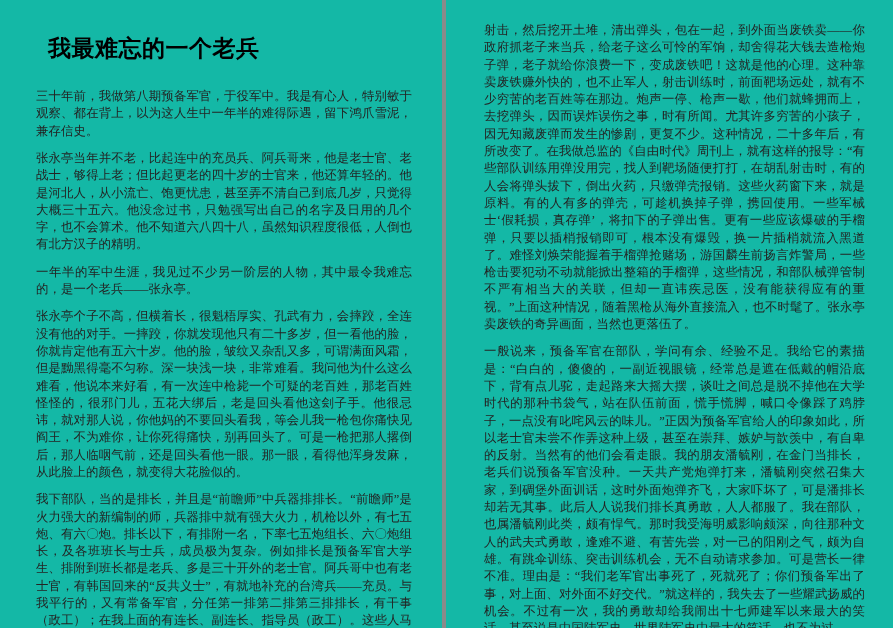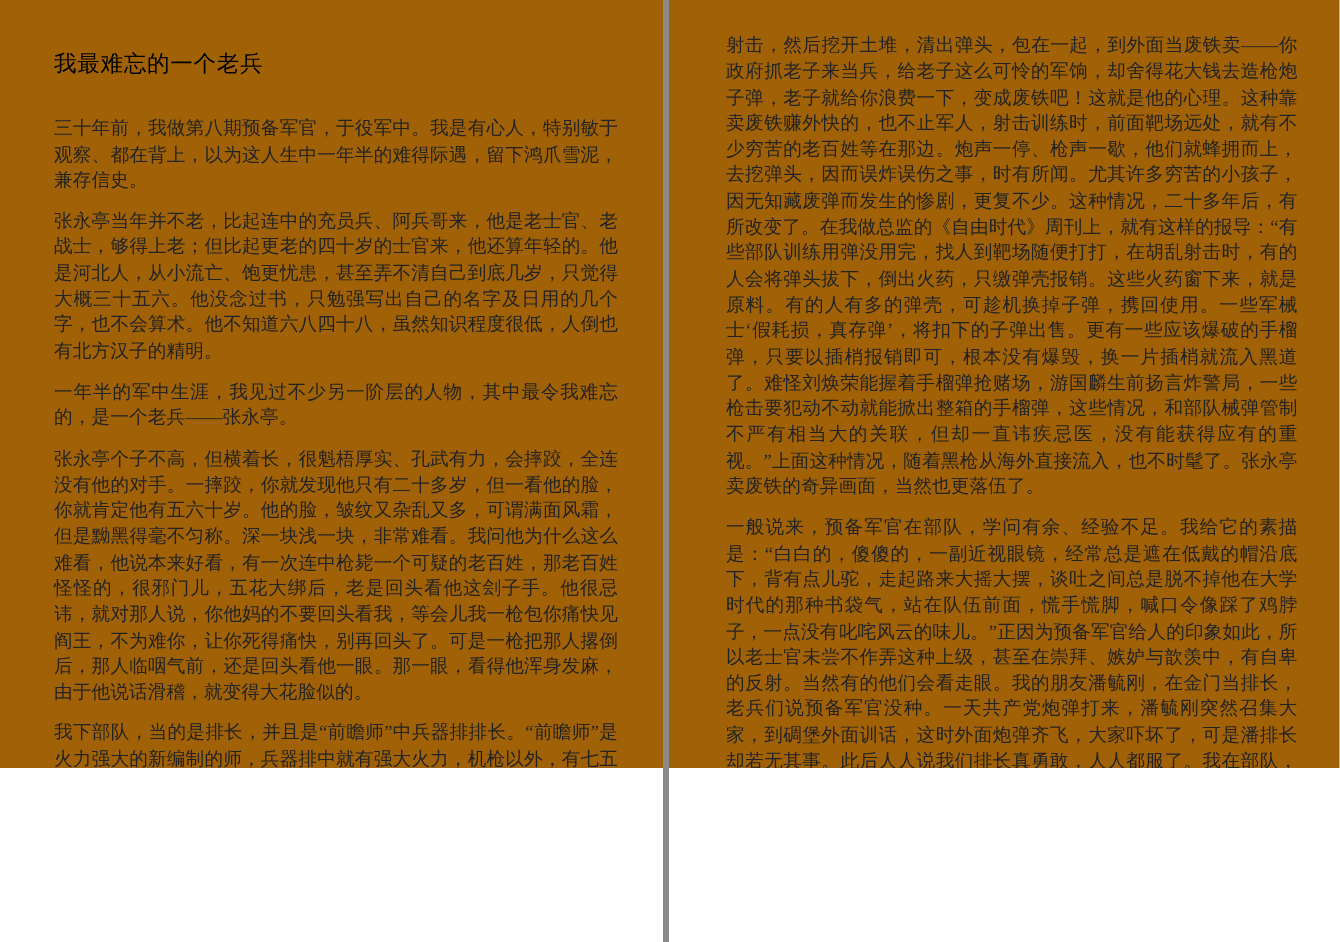--- a/index.html
+++ b/index.html
@@ -19,23 +19,23 @@
   .reader {
     position: relative;
     width: 893px;
     height: 628px;
     display: flex;
     background: #ffffff;
   }
 
   .page {
     position: relative;
-    height: 512px;
+    height: 628px;
     overflow: hidden;
-    background: #a16207;
+    background: #14b8a6;
     box-sizing: border-box;
   }
 
   .page-left {
     width: 444px;
     padding: 33px 30px 0 36px;
   }
 
   .page-right {
     width: 449px;
@@ -44,24 +44,24 @@
 
   .page-divider {
     width: 4px;
     height: 628px;
     background: #8a8a8a;
     flex: 0 0 4px;
   }
 
   h1.doc-title {
     font-family: "Liberation Serif", "DejaVu Serif", serif;
-    font-size: 15px;
-    font-weight: normal;
+    font-size: 23px;
+    font-weight: bold;
     letter-spacing: 0.5px;
-    margin: 0 0 24px 0;
+    margin: 0 0 24px 12px;
     padding: 0;
     line-height: 1.35;
     color: #000000;
   }
 
   p.para {
     margin: 0 0 10px 0;
     padding: 0;
     font-size: 12.4px;
     line-height: 17.3px;
@@ -82,21 +82,21 @@
 
 <div class="reader">
 
   <div class="page page-left">
 
     <h1 class="doc-title">我最难忘的一个老兵</h1>
 
     <p class="para">三十年前，我做第八期预备军官，于役军中。我是有心人，特别敏于观察、都在背上，以为这人生中一年半的难得际遇，留下鸿爪雪泥，兼存信史。</p>
     <p class="para">张永亭当年并不老，比起连中的充员兵、阿兵哥来，他是老士官、老战士，够得上老；但比起更老的四十岁的士官来，他还算年轻的。他是河北人，从小流亡、饱更忧患，甚至弄不清自己到底几岁，只觉得大概三十五六。他没念过书，只勉强写出自己的名字及日用的几个字，也不会算术。他不知道六八四十八，虽然知识程度很低，人倒也有北方汉子的精明。</p>
     <p class="para">一年半的军中生涯，我见过不少另一阶层的人物，其中最令我难忘的，是一个老兵——张永亭。</p>
-    <p class="para">张永亭个子不高，但横着长，很魁梧厚实、孔武有力，会摔跤，全连没有他的对手。一摔跤，你就发现他只有二十多岁，但一看他的脸，你就肯定他有五六十岁。他的脸，皱纹又杂乱又多，可谓满面风霜，但是黝黑得毫不匀称。深一块浅一块，非常难看。我问他为什么这么难看，他说本来好看，有一次连中枪毙一个可疑的老百姓，那老百姓怪怪的，很邪门儿，五花大绑后，老是回头看他这刽子手。他很忌讳，就对那人说，你他妈的不要回头看我，等会儿我一枪包你痛快见阎王，不为难你，让你死得痛快，别再回头了。可是一枪把那人撂倒后，那人临咽气前，还是回头看他一眼。那一眼，看得他浑身发麻，由于他说话滑稽，就变得大花脸似的。</p>
+    <p class="para">张永亭个子不高，但横着长，很魁梧厚实、孔武有力，会摔跤，全连没有他的对手。一摔跤，你就发现他只有二十多岁，但一看他的脸，你就肯定他有五六十岁。他的脸，皱纹又杂乱又多，可谓满面风霜，但是黝黑得毫不匀称。深一块浅一块，非常难看。我问他为什么这么难看，他说本来好看，有一次连中枪毙一个可疑的老百姓，那老百姓怪怪的，很邪门儿，五花大绑后，老是回头看他这刽子手。他很忌讳，就对那人说，你他妈的不要回头看我，等会儿我一枪包你痛快见阎王，不为难你，让你死得痛快，别再回头了。可是一枪把那人撂倒后，那人临咽气前，还是回头看他一眼。那一眼，看得他浑身发麻，从此脸上的颜色，就变得大花脸似的。</p>
     <p class="para">我下部队，当的是排长，并且是“前瞻师”中兵器排排长。“前瞻师”是火力强大的新编制的师，兵器排中就有强大火力，机枪以外，有七五炮、有六〇炮。排长以下，有排附一名，下率七五炮组长、六〇炮组长，及各班班长与士兵，成员极为复杂。例如排长是预备军官大学生、排附到班长都是老兵、多是三十开外的老士官。阿兵哥中也有老士官，有韩国回来的“反共义士”，有就地补充的台湾兵——充员。与我平行的，又有常备军官，分任第一排第二排第三排排长，有干事（政工）；在我上面的有连长、副连长、指导员（政工）。这些人马中，除了充员和我可在服役期满允许退伍外，其他都是不准退伍的；都要强迫当军人，强迫他们为台湾的安全和反攻大陆的口号，没有止境的贡献青春、牺牲自己。正因为身份悬殊、怀抱各异，再加上我不是国民党员，所以夹在其中，非常难以自处。幸亏我豪迈而圆滑，所以上上下下，日夜相对，尚能处得来，甚至可说处得不错。其中张永亭是河北人，我在河北住了十年，与他较亲，所以他与我最熟。熟到可以骂他或揍他一拳的程度，但我对别人，却很客气。</p>
 
   </div>
 
   <div class="page-divider"></div>
 
   <div class="page page-right">
 
     <p class="para">射击，然后挖开土堆，清出弹头，包在一起，到外面当废铁卖——你政府抓老子来当兵，给老子这么可怜的军饷，却舍得花大钱去造枪炮子弹，老子就给你浪费一下，变成废铁吧！这就是他的心理。这种靠卖废铁赚外快的，也不止军人，射击训练时，前面靶场远处，就有不少穷苦的老百姓等在那边。炮声一停、枪声一歇，他们就蜂拥而上，去挖弹头，因而误炸误伤之事，时有所闻。尤其许多穷苦的小孩子，因无知藏废弹而发生的惨剧，更复不少。这种情况，二十多年后，有所改变了。在我做总监的《自由时代》周刊上，就有这样的报导：“有些部队训练用弹没用完，找人到靶场随便打打，在胡乱射击时，有的人会将弹头拔下，倒出火药，只缴弹壳报销。这些火药窗下来，就是原料。有的人有多的弹壳，可趁机换掉子弹，携回使用。一些军械士‘假耗损，真存弹’，将扣下的子弹出售。更有一些应该爆破的手榴弹，只要以插梢报销即可，根本没有爆毁，换一片插梢就流入黑道了。难怪刘焕荣能握着手榴弹抢赌场，游国麟生前扬言炸警局，一些枪击要犯动不动就能掀出整箱的手榴弹，这些情况，和部队械弹管制不严有相当大的关联，但却一直讳疾忌医，没有能获得应有的重视。”上面这种情况，随着黑枪从海外直接流入，也不时髦了。张永亭卖废铁的奇异画面，当然也更落伍了。</p>
     <p class="para">一般说来，预备军官在部队，学问有余、经验不足。我给它的素描是：“白白的，傻傻的，一副近视眼镜，经常总是遮在低戴的帽沿底下，背有点儿驼，走起路来大摇大摆，谈吐之间总是脱不掉他在大学时代的那种书袋气，站在队伍前面，慌手慌脚，喊口令像踩了鸡脖子，一点没有叱咤风云的味儿。”正因为预备军官给人的印象如此，所以老士官未尝不作弄这种上级，甚至在崇拜、嫉妒与歆羡中，有自卑的反射。当然有的他们会看走眼。我的朋友潘毓刚，在金门当排长，老兵们说预备军官没种。一天共产党炮弹打来，潘毓刚突然召集大家，到碉堡外面训话，这时外面炮弹齐飞，大家吓坏了，可是潘排长却若无其事。此后人人说我们排长真勇敢，人人都服了。我在部队，也属潘毓刚此类，颇有悍气。那时我受海明威影响颇深，向往那种文人的武夫式勇敢，逢难不避、有苦先尝，对一己的阳刚之气，颇为自雄。有跳伞训练、突击训练机会，无不自动请求参加。可是营长一律不准。理由是：“我们老军官出事死了，死就死了；你们预备军出了事，对上面、对外面不好交代。”就这样的，我失去了一些耀武扬威的机会。不过有一次，我的勇敢却给我闹出十七师建军以来最大的笑话。甚至说是中国陆军史、世界陆军史中最大的笑话，也不为过。</p>

